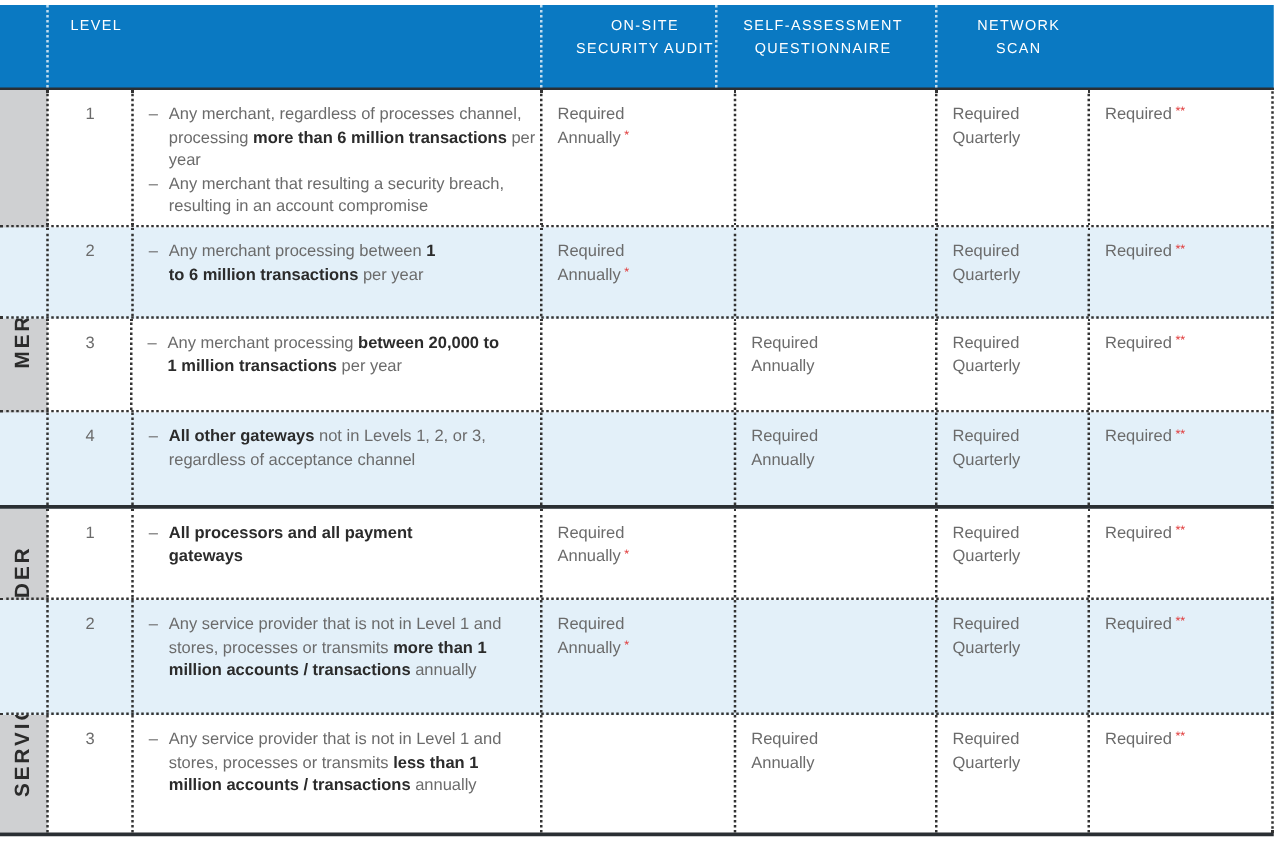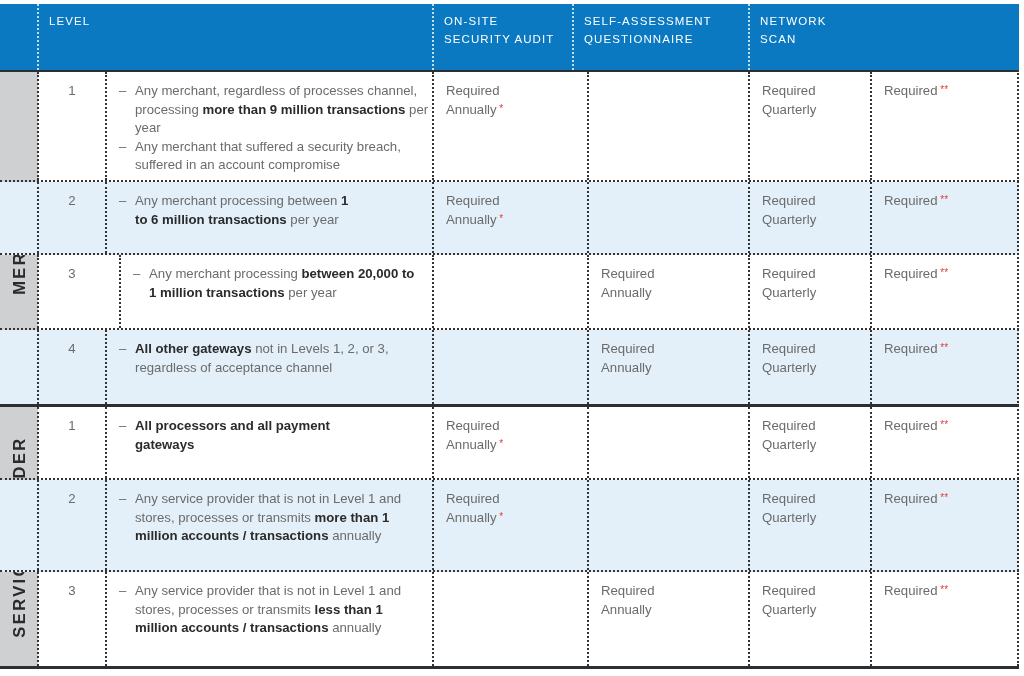--- a/index.html
+++ b/index.html
@@ -5,21 +5,21 @@
   html, body { margin: 0; padding: 0; background: #ffffff; }
   body { width: 1024px; height: 676px; position: relative; overflow: hidden;
          font-family: "Liberation Sans", "DejaVu Sans", sans-serif; }
   .tbl { position: absolute; left: 0; top: 4px; width: 1019px; }
 
   
   .hdr { position: absolute; left: 0; top: 0; width: 1019px; height: 66px; background: #0a79c2;
          border-bottom: 2px solid #2a2f33; }
   .hcell { position: absolute; top: 0; height: 66px; box-sizing: border-box; padding: 8px 0 0 10px;
            color: #ffffff; font-size: 11.5px; letter-spacing: 1.1px; line-height: 18px; text-transform: uppercase; }
-  .hcell.dv { border-left: 2px dotted rgba(255,255,255,0.75); }
+  .hcell.dv { border-left: 2px dotted rgba(255,255,255,0.75); text-align: center; }
 
   
   .row { position: absolute; left: 0; width: 1019px; box-sizing: border-box; }
   .row.alt { background: #e3f0f9; }
   .row.dotb { border-bottom: 2px dotted #333; }
   .row.thickb { border-bottom: 3px solid #2a2f33; }
   .cell { position: absolute; top: 0; bottom: 0; box-sizing: border-box; padding: 10px 0 0 12px;
           color: #6b6b6b; font-size: 13.2px; line-height: 18.5px; }
   .cell.dv { border-left: 2px dotted #333; }
   .lvl { text-align: center; padding-left: 0; }
@@ -64,22 +64,22 @@
   <div class="lab">MERCHANT</div>
 </div>
 <div class="side" style="top:407px;height:259px;">
   <div class="lab">SERVICE PROVIDER</div>
 </div>
 
 <div class="row dotb" style="top:72px;height:110px;">
   <div class="cell dv lvl" style="left:37px;width:68px;">1</div>
   <div class="cell dv criteria" style="left:105px;width:327px;">
     <ul>
-      <li><span>Any merchant, regardless of processes channel, processing </span><b>more than 9 million transactions</b><span> per year</span></li>
-      <li><span>Any merchant that suffered a security breach, suffered in an account compromise</span></li>
+      <li><span>Any merchant, regardless of processes channel, processing </span><b>more than 6 million transactions</b><span> per year</span></li>
+      <li><span>Any merchant that resulting a security breach, resulting in an account compromise</span></li>
     </ul>
   </div>
   <div class="cell dv req" style="left:432px;width:155px;">
       <div>Required</div>
       <div>Annually<span class="star"> *</span></div>
     </div>
   <div class="cell dv req" style="left:587px;width:161px;"></div>
   <div class="cell dv req" style="left:748px;width:122px;">
       <div>Required</div>
       <div>Quarterly</div>
@@ -105,21 +105,21 @@
       <div>Required</div>
       <div>Quarterly</div>
     </div>
   <div class="cell dv req" style="left:870px;width:149px;">
       <div>Required<span class="star"> **</span></div>
     </div>
 </div>
 
 <div class="row dotb" style="top:255px;height:75px;">
   <div class="cell dv lvl" style="left:37px;width:68px;">3</div>
-  <div class="cell dv criteria" style="left:119px;width:327px;padding-right:30px;">
+  <div class="cell dv criteria" style="left:104px;width:327px;padding-right:30px;">
     <ul>
         <li><span>Any merchant processing </span><b>between 20,000 to 1 million transactions</b><span> per year</span></li>
       </ul>
   </div>
   <div class="cell dv req" style="left:432px;width:155px;"></div>
   <div class="cell dv req" style="left:587px;width:161px;">
       <div>Required</div>
       <div>Annually</div>
     </div>
   <div class="cell dv req" style="left:748px;width:122px;">

